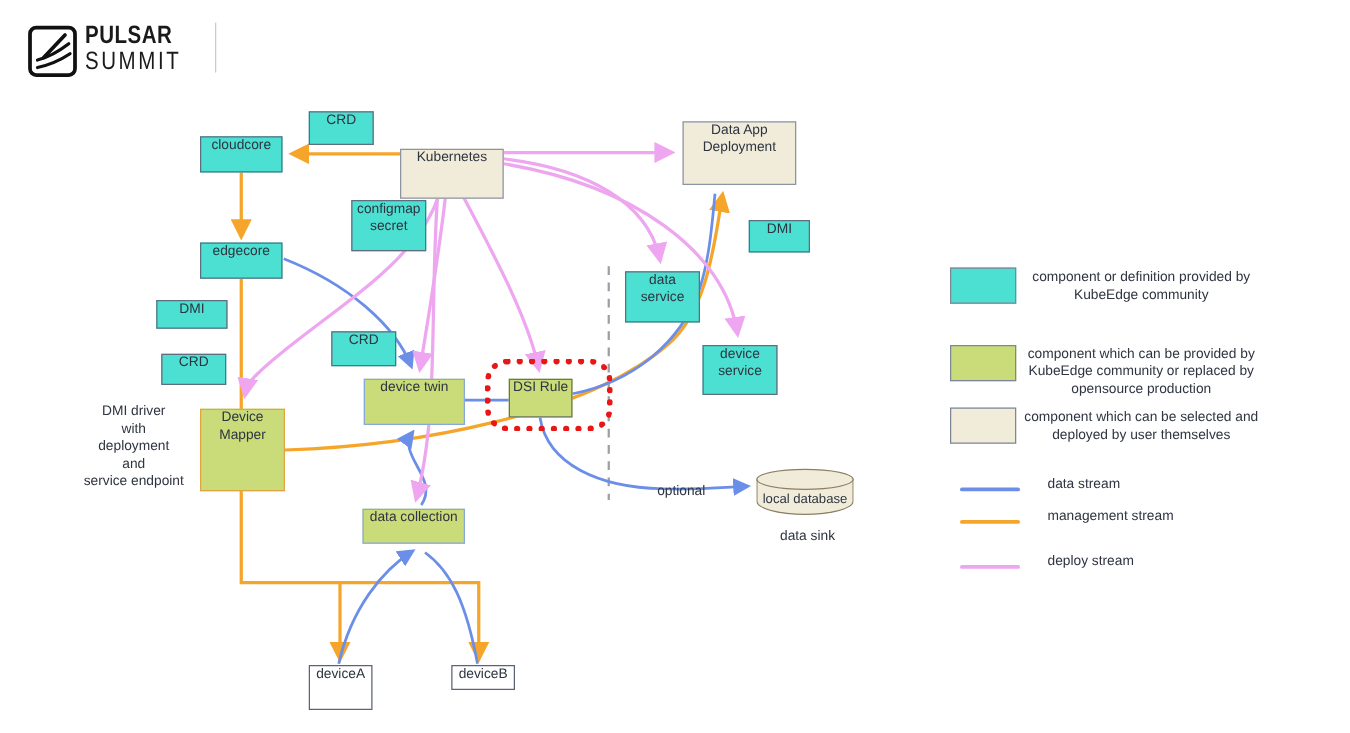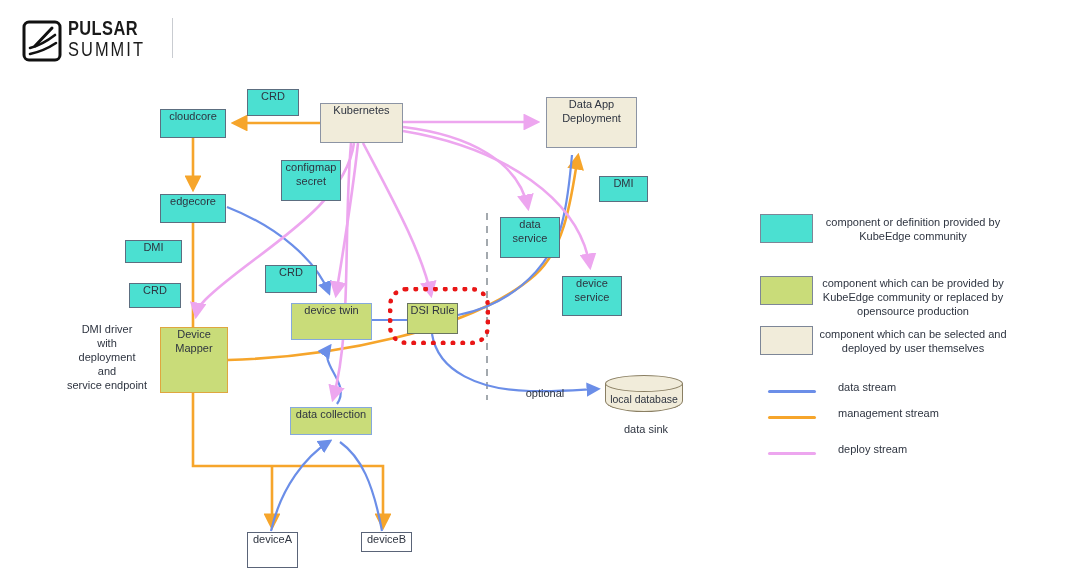--- a/index.html
+++ b/index.html
@@ -31,21 +31,21 @@
   }
   .teal{background:#4BE0D1;border-color:#5c6e80;}
   .green{background:#C9DC79;border-color:#86A9DC;}
   .green-dark{background:#C9DC79;border-color:#6a7560;}
   .green-orange{background:#C9DC79;border-color:#DFA63F;}
   .beige{background:#F1ECDA;border-color:#8C94A4;}
   .white{background:#ffffff;border-color:#5a6478;}
   
   #n-cloudcore{left:160px;top:109px;width:66px;height:29px;}
   #n-crd-top{left:247px;top:89px;width:52px;height:27px;}
-  #n-kubernetes{left:320px;top:103px;width:83px;height:40px;}
+  #n-kubernetes{left:320px;top:119px;width:83px;height:40px;}
   #n-dad{left:546px;top:97px;width:91px;height:51px;}
   #n-configmap{left:281px;top:160px;width:60px;height:41px;}
   #n-dmi-right{left:599px;top:176px;width:49px;height:26px;}
   #n-edgecore{left:160px;top:194px;width:66px;height:29px;}
   #n-dmi-left{left:125px;top:240px;width:57px;height:23px;}
   #n-data-service{left:500px;top:217px;width:60px;height:41px;}
   #n-crd-mid{left:265px;top:265px;width:52px;height:28px;}
   #n-crd-left{left:129px;top:283px;width:52px;height:25px;}
   #n-device-service{left:562px;top:276px;width:60px;height:40px;}
   #n-device-twin{left:291px;top:303px;width:81px;height:37px;}

